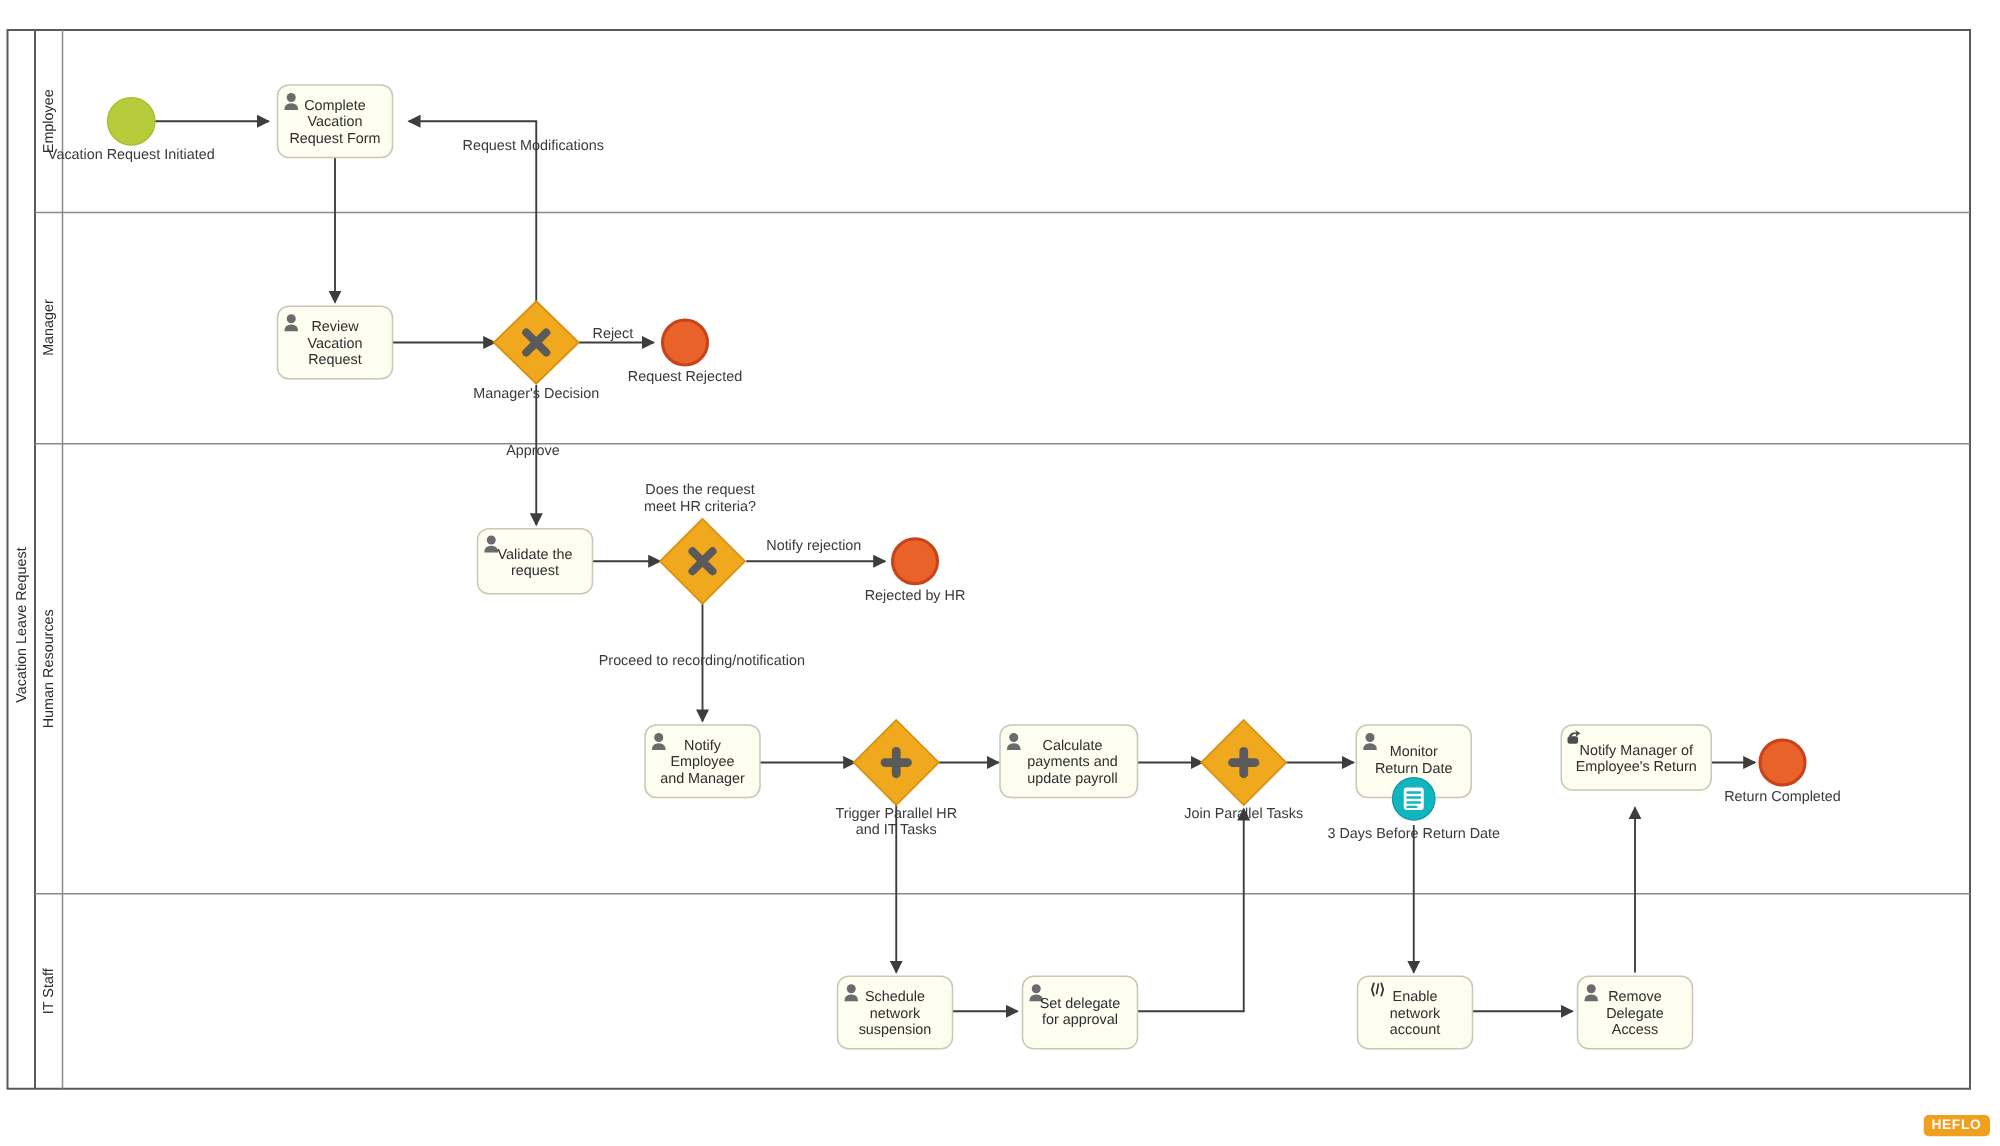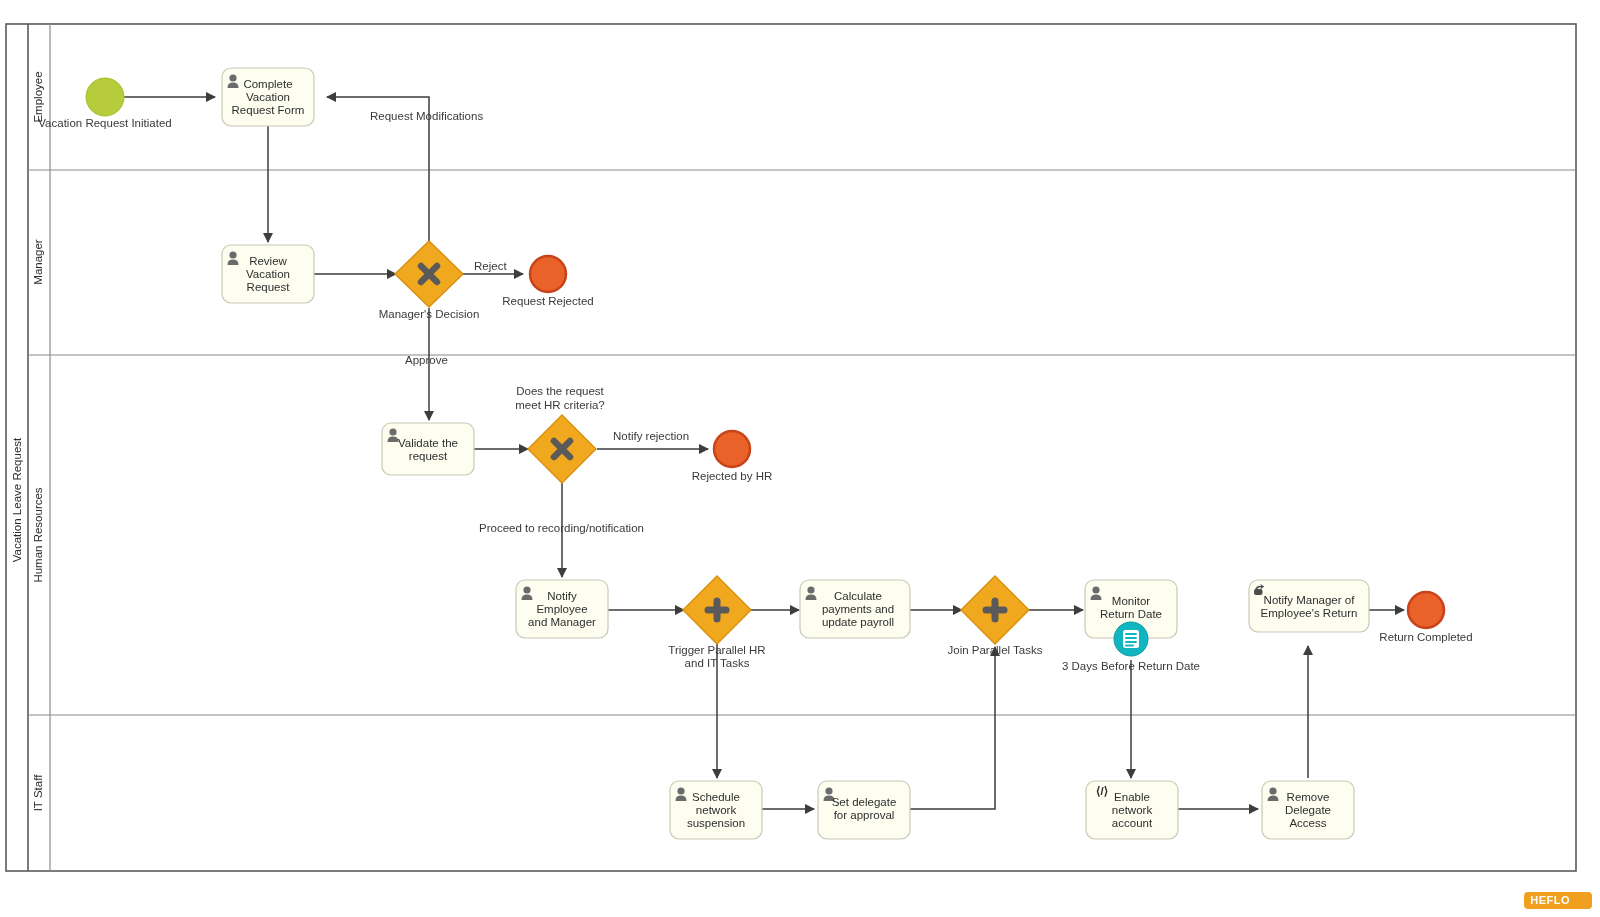--- a/index.html
+++ b/index.html
@@ -27,21 +27,21 @@
   .pool-title { font-size: 11.5px; fill: #2b2b2b; }
   .task-text { font-size: 11.5px; fill: #2e2e2e; }
   .evt-text { font-size: 11.5px; fill: #3a3a3a; }
   .gw-text { font-size: 11.5px; fill: #3a3a3a; }
   .heflo {
     position: absolute;
     right: 8px;
     bottom: 8px;
     background: #f0a01e;
     border-radius: 4px;
-    padding: 2px 22px 3px 6px;
+    padding: 2px 7px 3px 6px;
     color: #ffffff;
     font-size: 11px;
     font-weight: bold;
     letter-spacing: 0.5px;
     font-family: "Liberation Sans", sans-serif;
     line-height: 1.1;
   }
 </style>
 </head>
 <body>

